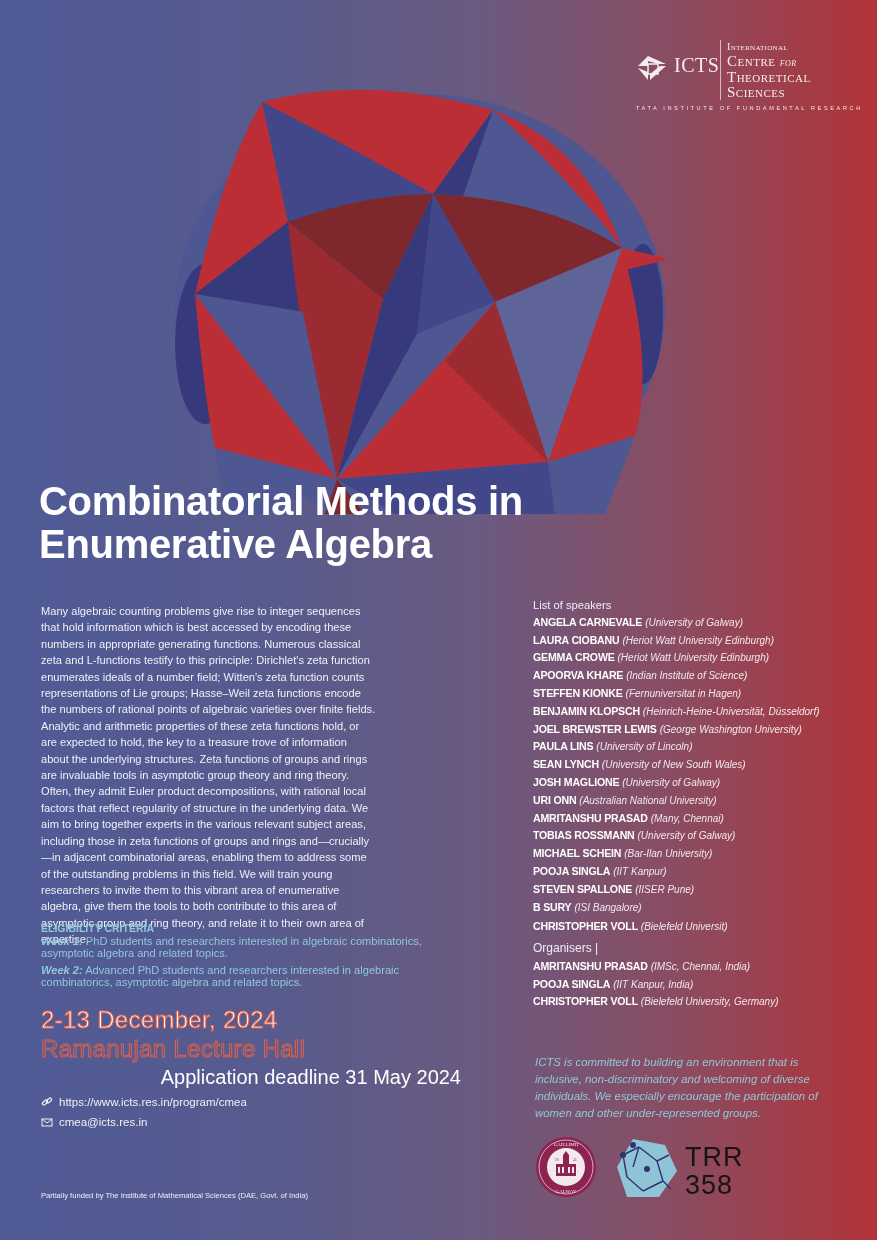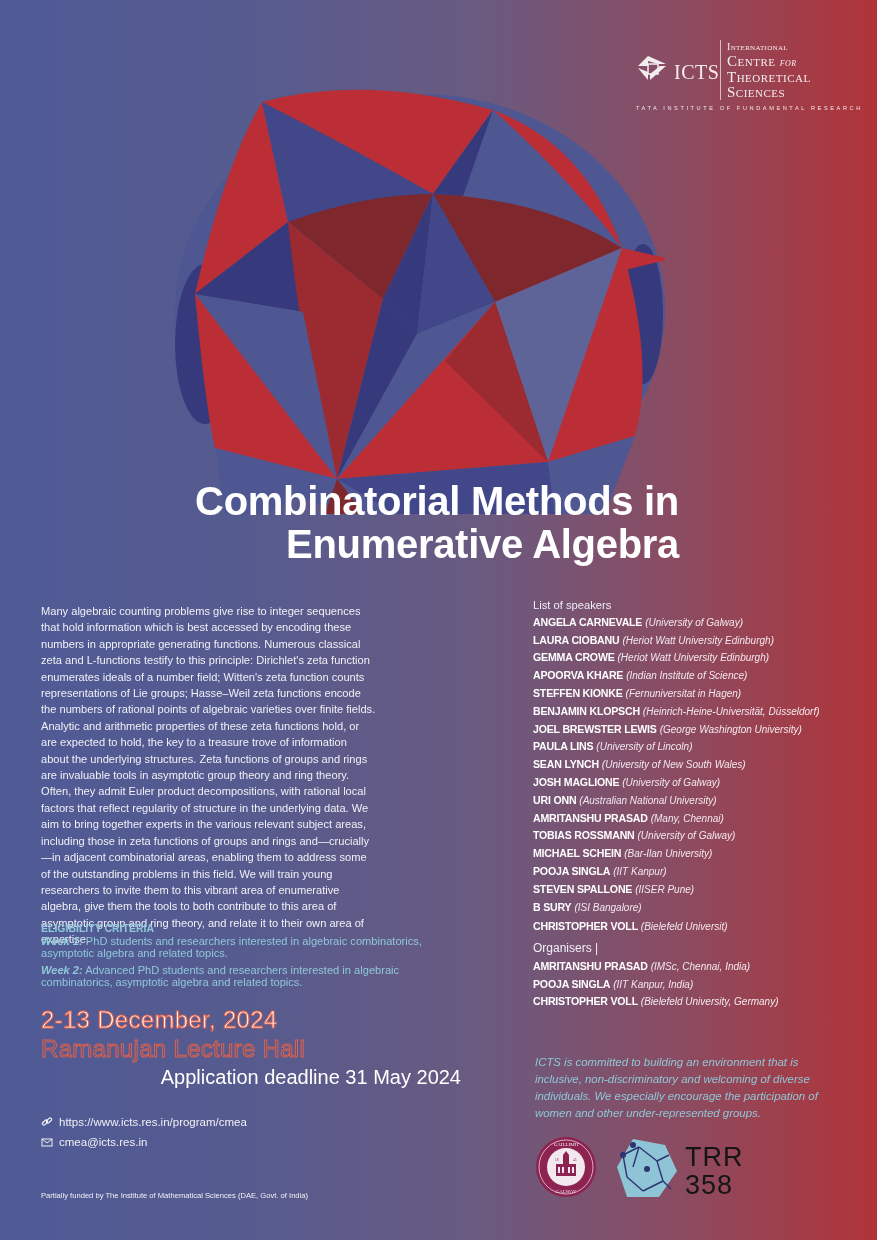--- a/index.html
+++ b/index.html
@@ -6,50 +6,50 @@
   body {
     width:877px; height:1240px; position:relative; overflow:hidden;
     background: linear-gradient(90deg, #4f5a96 0%, #575b8e 30%, #6a5a80 55%, #8c4b60 78%, #b13338 100%);
     font-family: "Liberation Sans", sans-serif;
     color:#fff;
   }
   .abs { position:absolute; }
   
   #icts-logo { left:636px; top:40px; width:240px; height:78px; }
   .icts-mark { position:absolute; left:0; top:12px; width:32px; height:32px; }
-  .icts-abbr { position:absolute; left:38px; top:14px; font-family:"Liberation Serif", serif; font-size:20px; color:#f2eeee; letter-spacing:0.5px;margin-top:7px; }
+  .icts-abbr { position:absolute; left:38px; top:14px; font-family:"Liberation Serif", serif; font-size:20px; color:#f2eeee; letter-spacing:0.5px; }
   .icts-divider { position:absolute; left:84px; top:0; width:1px; height:60px; background:#e8d8d8; opacity:0.8; }
   .icts-name { position:absolute; left:91px; top:0; font-family:"Liberation Serif", serif; color:#f4eeee; line-height:14px; }
   .icts-name .l1 { font-size:10px; font-variant:small-caps; letter-spacing:0.3px; }
   .icts-name .l2 { font-size:15px; font-variant:small-caps; letter-spacing:0.5px; line-height:15px;}
   .icts-name .l2 i { font-size:11px; }
   .icts-tifr { position:absolute; left:0; top:65px; font-size:5.6px; letter-spacing:2.6px; color:#f2e8e8; white-space:nowrap; }
 
   
   #sphere { left:165px; top:84px; width:500px; height:430px; }
 
   
-  #title { left:39px; top:480px; width:640px; font-family:"Liberation Sans", sans-serif; font-weight:bold; font-size:40px; line-height:43px; color:#fff; letter-spacing:-0.3px;text-align:right; }
+  #title { left:39px; top:480px; width:640px; font-family:"Liberation Sans", sans-serif; font-weight:bold; font-size:40px; line-height:43px; color:#fff; letter-spacing:-0.3px; }
 
   
   #description { left:41px; top:603px; width:335px; font-size:11.1px; line-height:16.4px; color:#f0f0f6; }
 
   
   #eligibility { left:41px; top:922px; width:420px; color:#8fc8d8; font-size:11.1px; line-height:12.6px; }
   #eligibility .head { font-weight:bold; font-size:10.5px; }
   #eligibility .wk { margin-top:0; }
   #eligibility .wk + .wk { margin-top:4px; }
   #eligibility b i { font-style:italic; }
 
   
   #dates { left:41px; top:1006px; width:420px; }
   .date-line { font-size:24px; line-height:28px; color:#fff; -webkit-text-stroke:1px #e0604a; font-weight:normal; letter-spacing:0.3px; }
   .venue-line { font-size:24px; line-height:30px; color:transparent; -webkit-text-stroke:1px #e0604a; letter-spacing:0.3px; }
   .deadline-line { font-size:20px; line-height:26px; color:#fff;text-align:right; }
-  .contact { font-size:11.5px; line-height:20px; color:#f0f0f6; margin-top:22px; }
+  .contact { font-size:11.5px; line-height:20px; color:#f0f0f6; margin-top:2px; }
   .contact .row { display:flex; align-items:center; gap:6px; }
   .contact .ico { width:12px; height:12px; display:inline-block; }
 
   
   #funding { left:41px; top:1191px; font-size:7.6px; color:#f0f0f6; white-space:nowrap; }
 
   
   #speakers { left:533px; top:597px; width:340px; font-size:10.6px; line-height:16.8px; color:#fff; }
   #speakers .label { font-size:11.2px; color:#f0eef4; }
   .person b { font-weight:bold; letter-spacing:-0.2px; }

